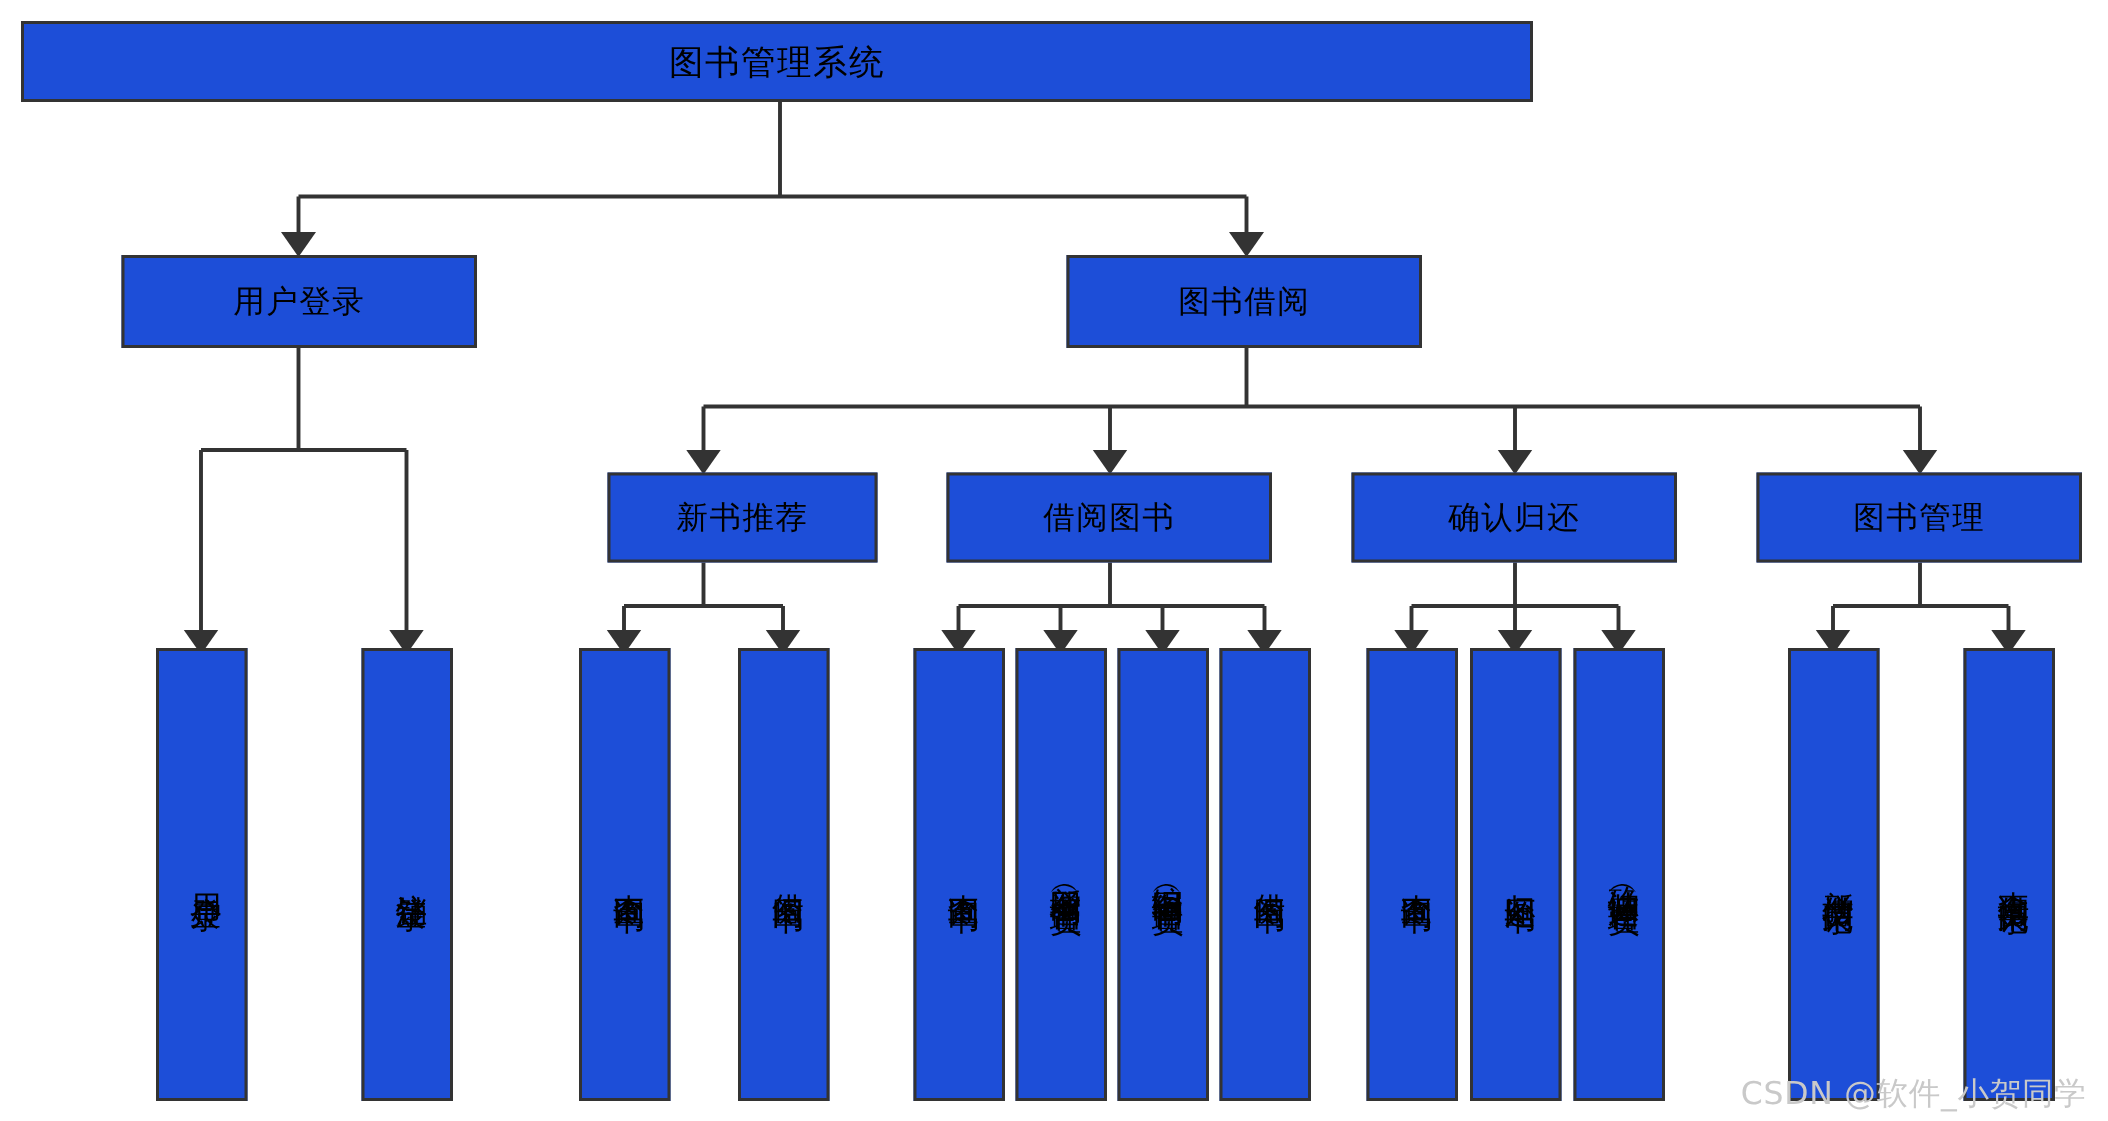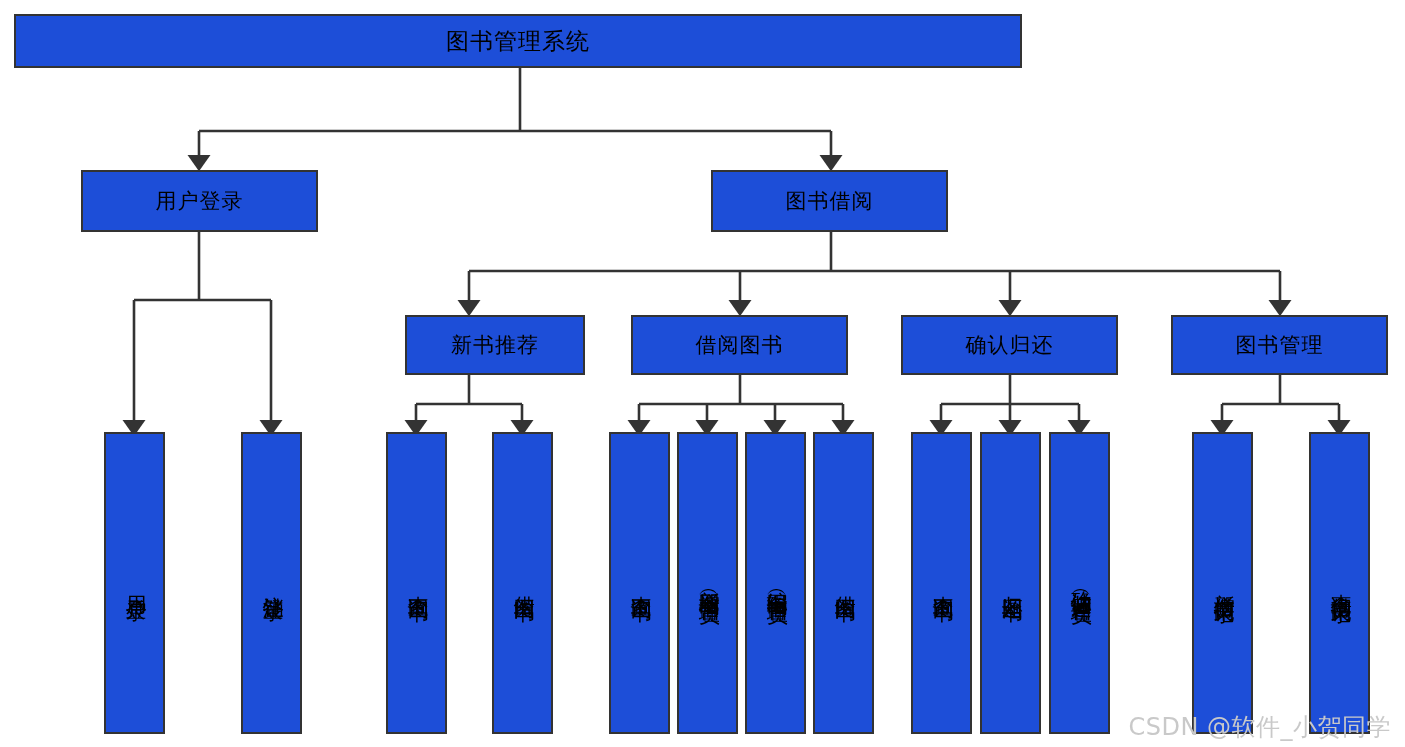--- a/index.html
+++ b/index.html
@@ -64,21 +64,21 @@
     width: 100%;
     height: 100%;
     display: flex;
     align-items: center;
     justify-content: center;
   }
   .watermark {
     position: absolute;
     right: 14px;
     bottom: 4px;
-    font-size: 24px;
+    font-size: 21px;
     color: #c9c9c9;
     white-space: nowrap;
     letter-spacing: 0.5px;
   }
 </style>
 </head>
 <body>
 
 <div id="diagram-root">
 

